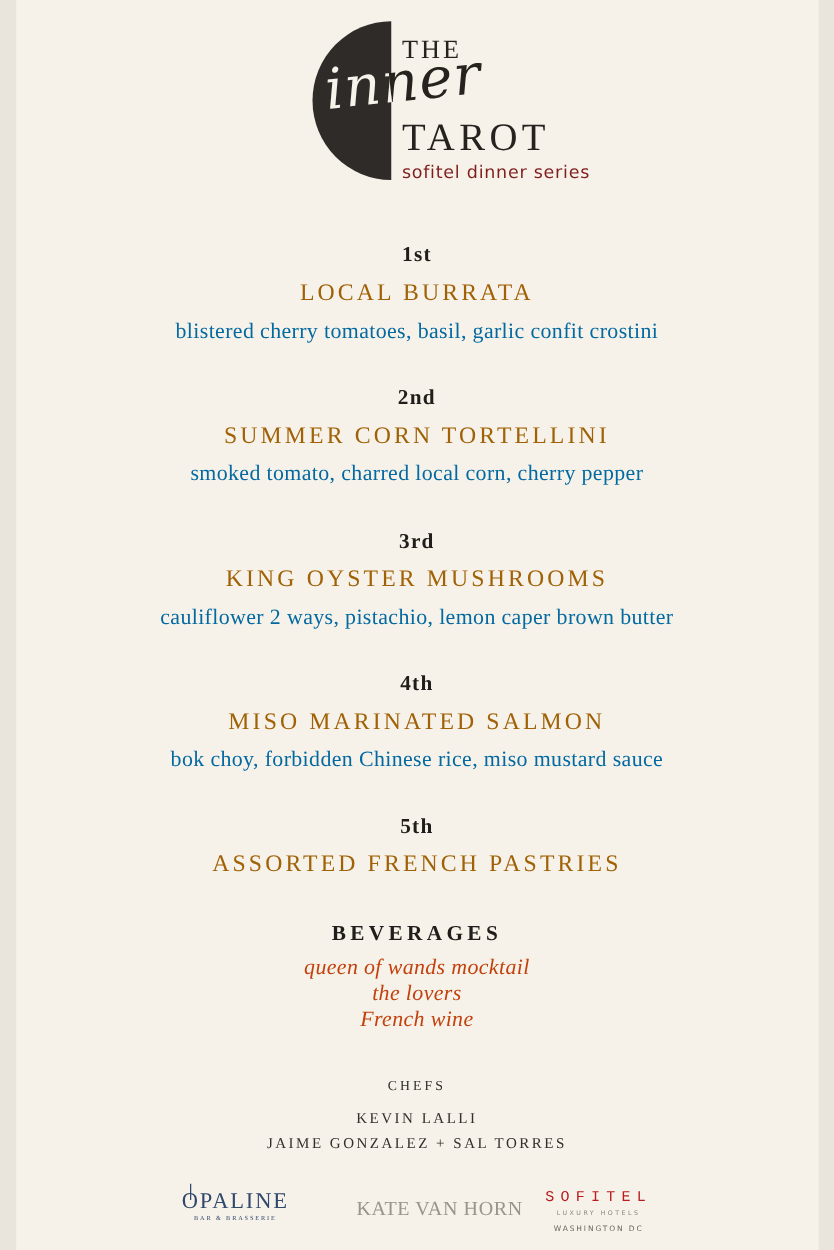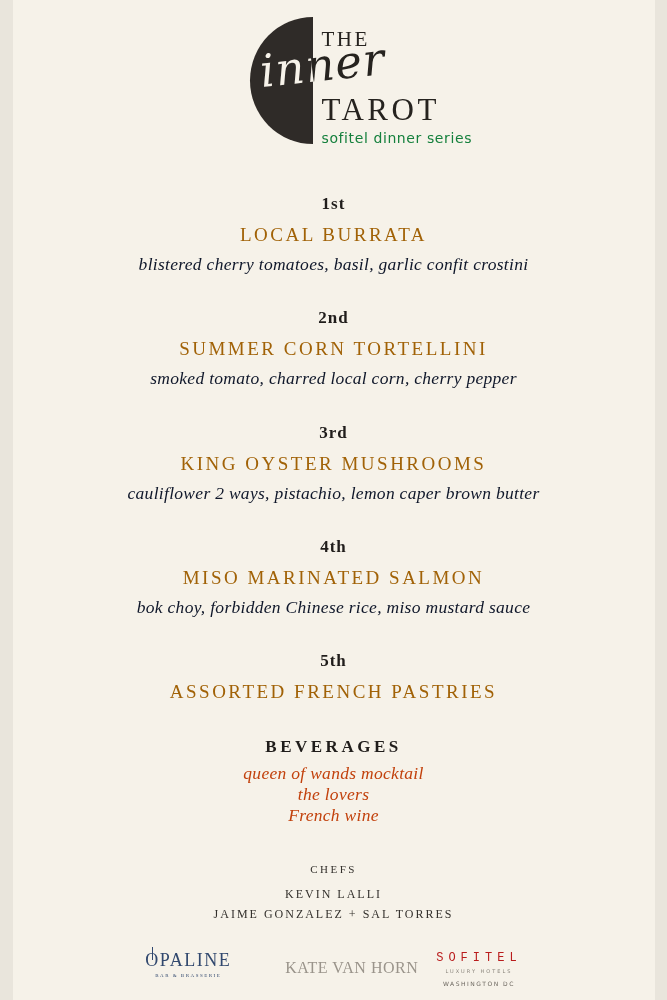--- a/index.html
+++ b/index.html
@@ -28,21 +28,21 @@
     position: absolute; left: 309px; top: 27px;
     font-size: 21px; letter-spacing: 2.5px; color: #26231f;
   }
   .logo-tarot {
     position: absolute; left: 309px; top: 92px;
     font-size: 31px; letter-spacing: 3.5px; color: #26231f;
   }
   .logo-tagline {
     position: absolute; left: 309px; top: 130px;
     font-family: "DejaVu Sans", sans-serif;
-    font-size: 14px; letter-spacing: 0.6px; color: #15803d;
+    font-size: 14px; letter-spacing: 0.6px; color: #7f1d1d;
   }
   .script-wrap {
     position: absolute; left: 248px; top: 38px;
     width: 140px; height: 80px;
     pointer-events: none;
   }
   .script-wrap .txt {
     display: block;
     padding-top: 8px;
     transform: rotate(-6deg);
@@ -63,22 +63,22 @@
   .course:first-child { margin-top: 35px; }
   .course-number {
     font-size: 17px; font-weight: bold; letter-spacing: 1px;
     line-height: 1; margin-bottom: 13px;
   }
   .course-name {
     font-size: 19px; letter-spacing: 2.5px;
     line-height: 1; margin-bottom: 11px; color: #a16207;
   }
   .course-desc {
-    font-size: 17.5px; font-style: italic;
-    line-height: 1.1; letter-spacing: 0.3px; color: #0f172a;
+    font-size: 17.5px; 
+    line-height: 1.1; letter-spacing: 0.3px; color: #0369a1;
   }
   .course-desc:empty { display: none; }
 
   .beverages { margin-top: 37px; }
   .bev-heading {
     font-size: 17px; font-weight: bold; letter-spacing: 3.5px;
     line-height: 1; margin-bottom: 8px;
   }
   .bev-item {
     font-size: 17.5px; font-style: italic;

